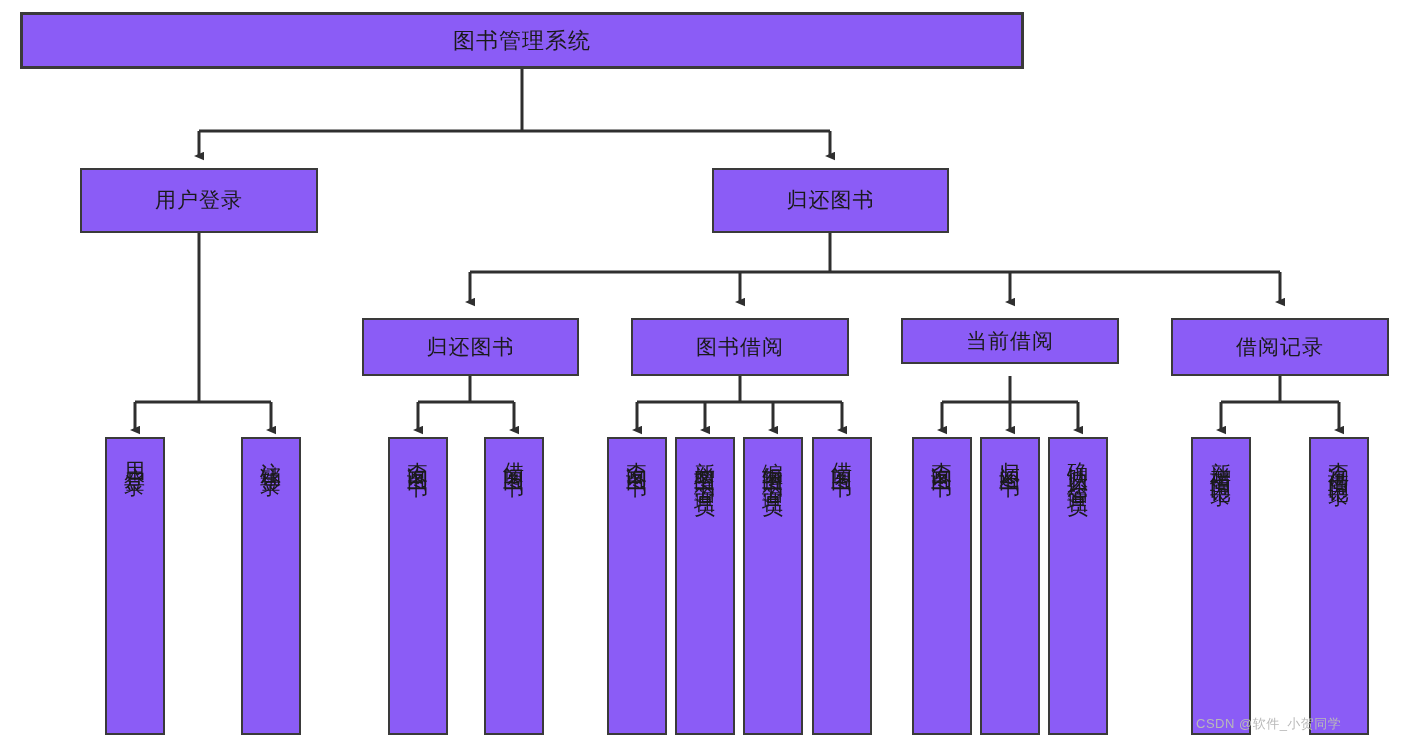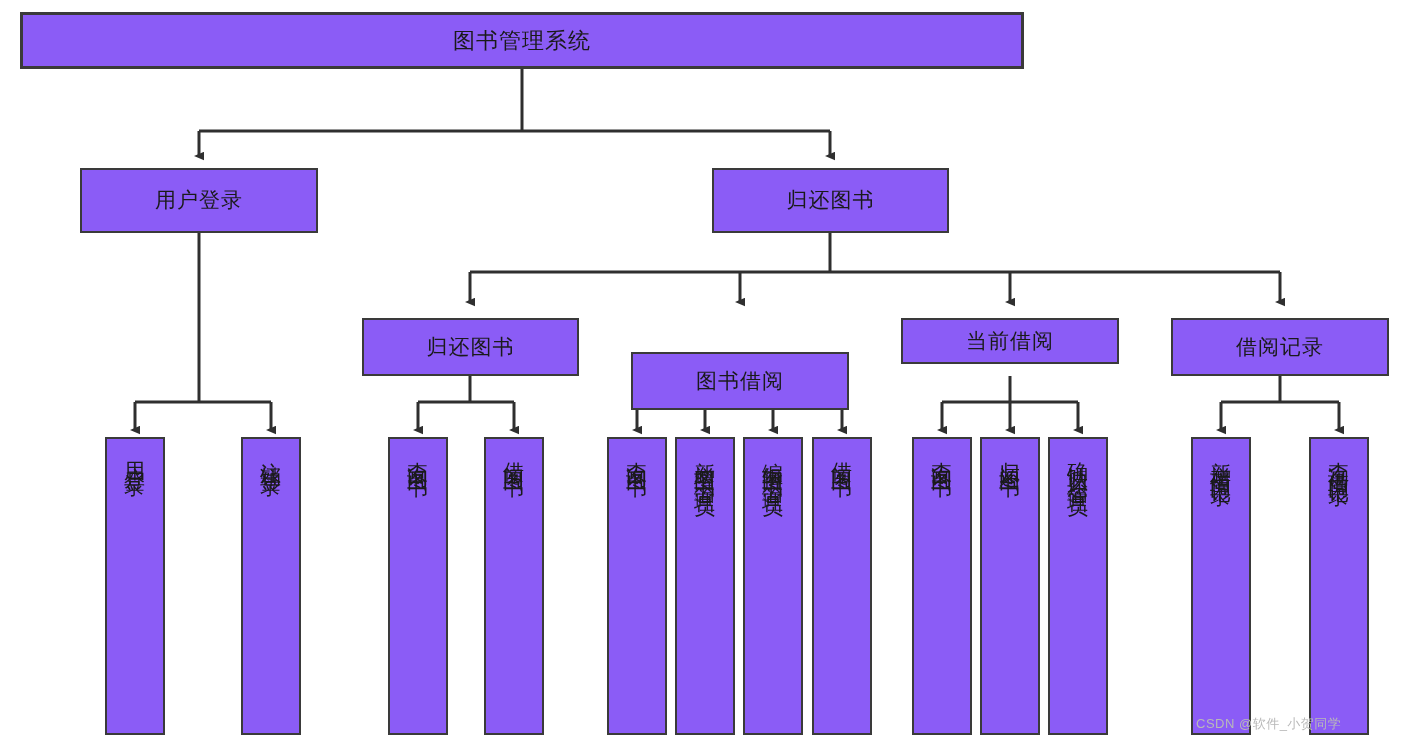--- a/index.html
+++ b/index.html
@@ -143,21 +143,21 @@
   </div>
 
   <div class="node h" style="left:712px; top:168px; width:237px; height:65px;">
     <span class="node-label">归还图书</span>
   </div>
 
   <div class="node h" style="left:362px; top:318px; width:217px; height:58px;">
     <span class="node-label">归还图书</span>
   </div>
 
-  <div class="node h" style="left:631px; top:318px; width:218px; height:58px;margin-top:34px;">
+  <div class="node h" style="left:631px; top:318px; width:218px; height:58px;">
     <span class="node-label">图书借阅</span>
   </div>
 
   <div class="node h" style="left:901px; top:318px; width:218px; height:46px;">
     <span class="node-label">当前借阅</span>
   </div>
 
   <div class="node h" style="left:1171px; top:318px; width:218px; height:58px;">
     <span class="node-label">借阅记录</span>
   </div>

